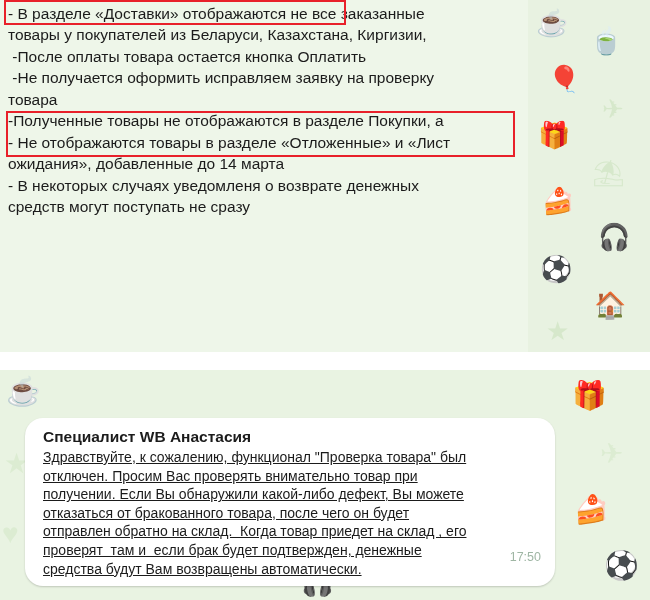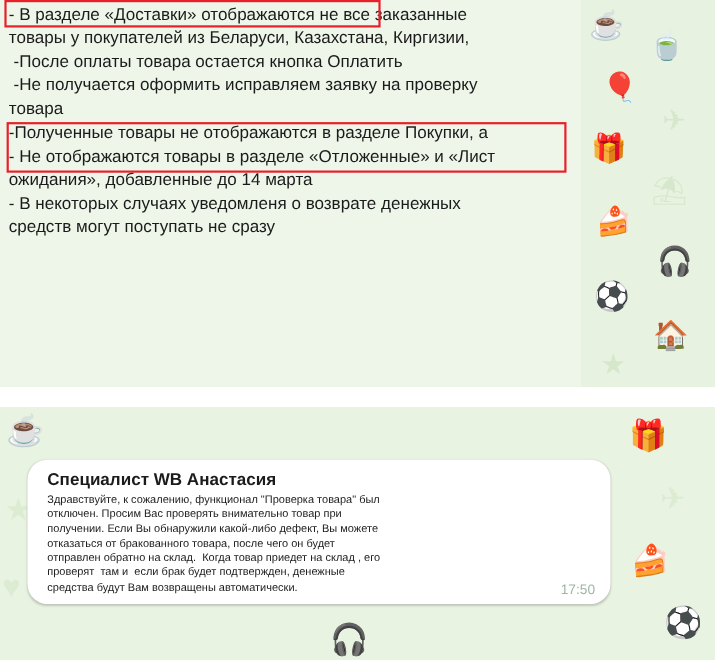--- a/index.html
+++ b/index.html
@@ -126,29 +126,30 @@
     box-sizing: border-box;
     margin-top: 28px;
   }
   #bubble-author {
     font-size: 15.5px;
     font-weight: bold;
     color: #1b1b1b;
     margin-bottom: 2px;
   }
   #bubble-text {
-    font-size: 10px;
+    font-size: 14px;
     line-height: 1.33;
     color: #1b1b1b;
     white-space: pre-wrap;
+    text-decoration: underline;
   }
   #bubble-time {
     position: absolute;
     right: 14px;
-    bottom: 6px;
+    bottom: 22px;
     font-size: 12.5px;
     color: #9fb6a4;
   }
 </style>
 </head>
 <body>
 
 <div id="top-block">
 
   <div id="pattern-strip">

